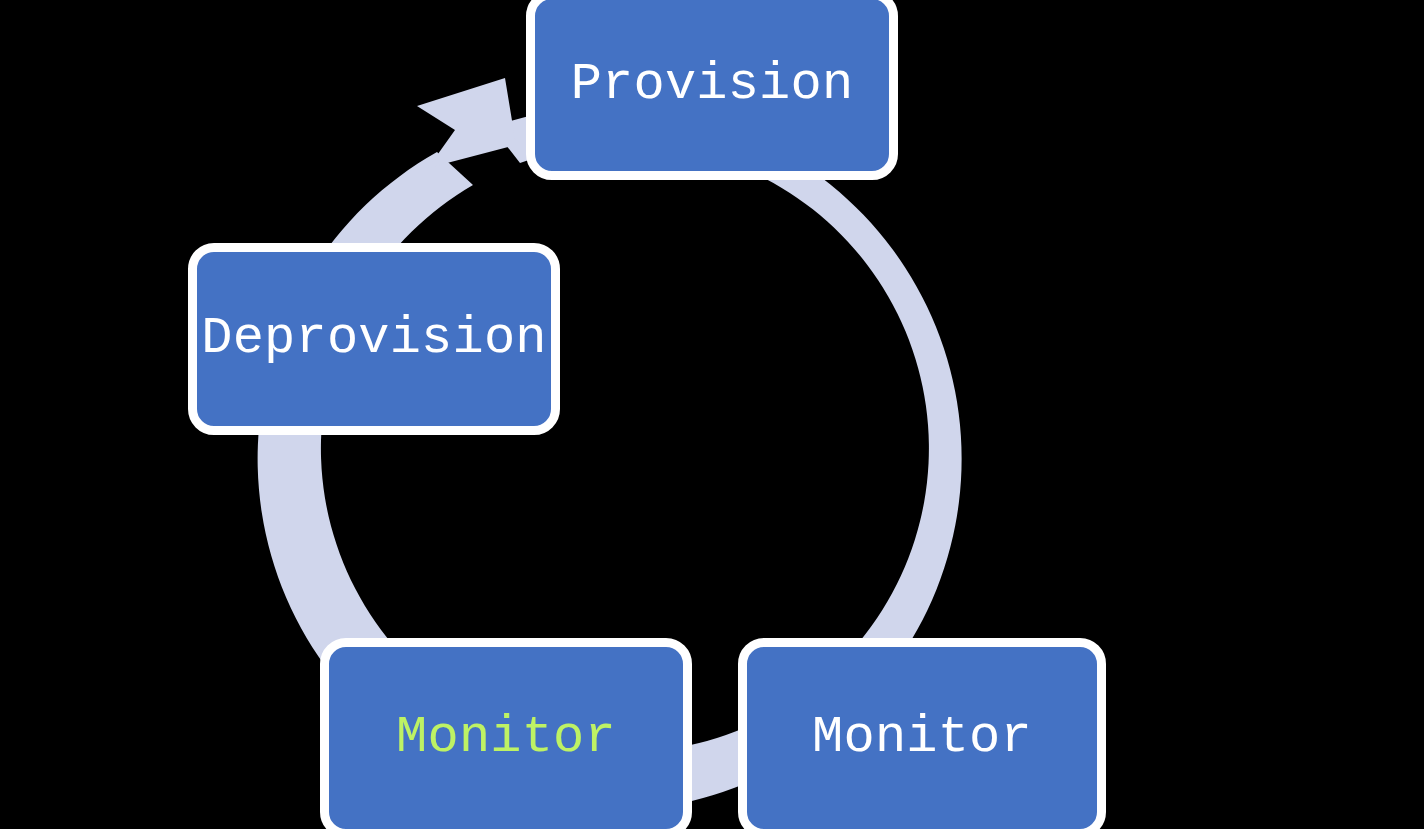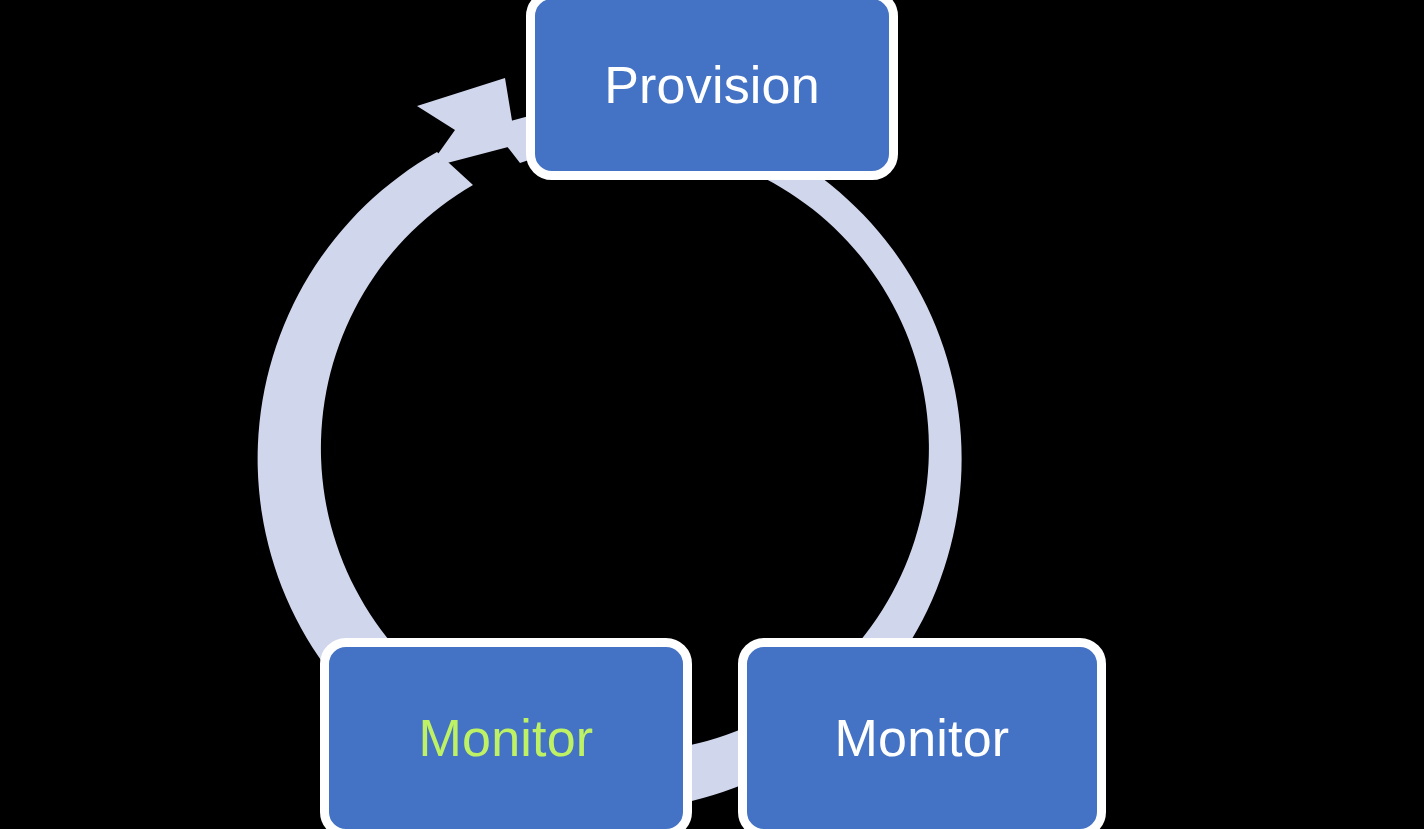--- a/index.html
+++ b/index.html
@@ -46,21 +46,21 @@
   
   #node-provision  { left: 526px;  top: -10px;  width: 372px; height: 190px; }
   #node-configure  { left: 866px;  top: 243px;  width: 366px; height: 192px; }
   #node-protect    { left: 738px;  top: 638px;  width: 368px; height: 200px; }
   #node-monitor    { left: 320px;  top: 638px;  width: 372px; height: 200px; }
   #node-deprovision{ left: 188px;  top: 243px;  width: 372px; height: 192px; }
 </style>
 </head>
 <body style="background: rgb(0, 0, 0);">
 
-<div id="canvas" style="background: rgb(0, 0, 0);">
+<div id="canvas" style="background: rgb(0, 0, 0); font-family: Liberation Mono, monospace;">
 
   <svg id="ring-svg" viewBox="0 0 1424 829" aria-hidden="true">
 
     <g>
 
       <path fill="#D0D6EC" stroke="none" d="M 492 127
                A 352 352 0 1 1 437 152
                L 473 185
                A 304 304 0 1 0 520 163
                Z"></path>
@@ -80,14 +80,17 @@
 
 
   <div class="node" id="node-protect" style="background: rgb(68, 114, 196); border-color: rgb(255, 255, 255);">
     <span class="node-label" style="color: rgb(255, 255, 255);">Monitor</span>
   </div>
 
   <div class="node" id="node-monitor" style="background: rgb(68, 114, 196); border-color: rgb(255, 255, 255);">
     <span class="node-label" style="color: #bef264;">Monitor</span>
   </div>
 
+  <div class="node" id="node-deprovision" style="background: rgb(68, 114, 196); border-color: rgb(255, 255, 255);">
+    <span class="node-label" style="color: rgb(255, 255, 255);">Deprovision</span>
+  </div>
 
 </div>
 
 </body></html>

